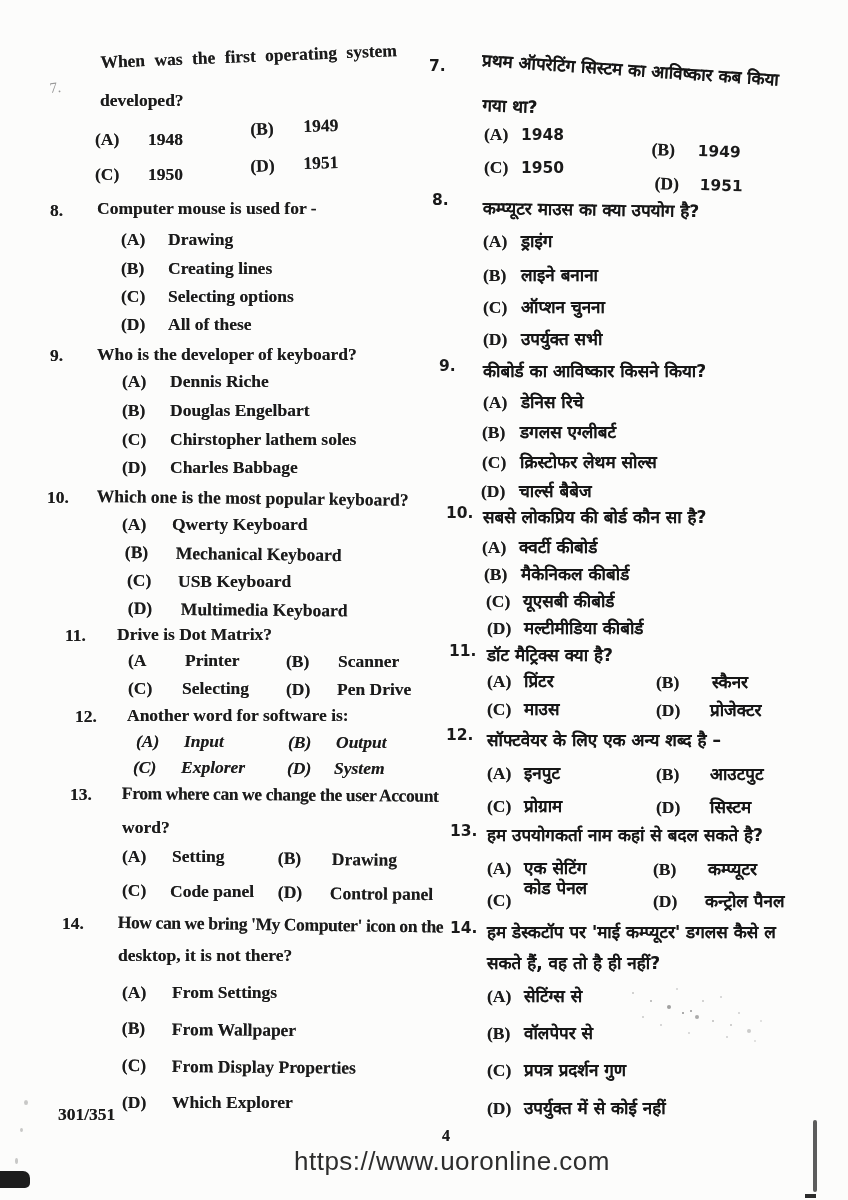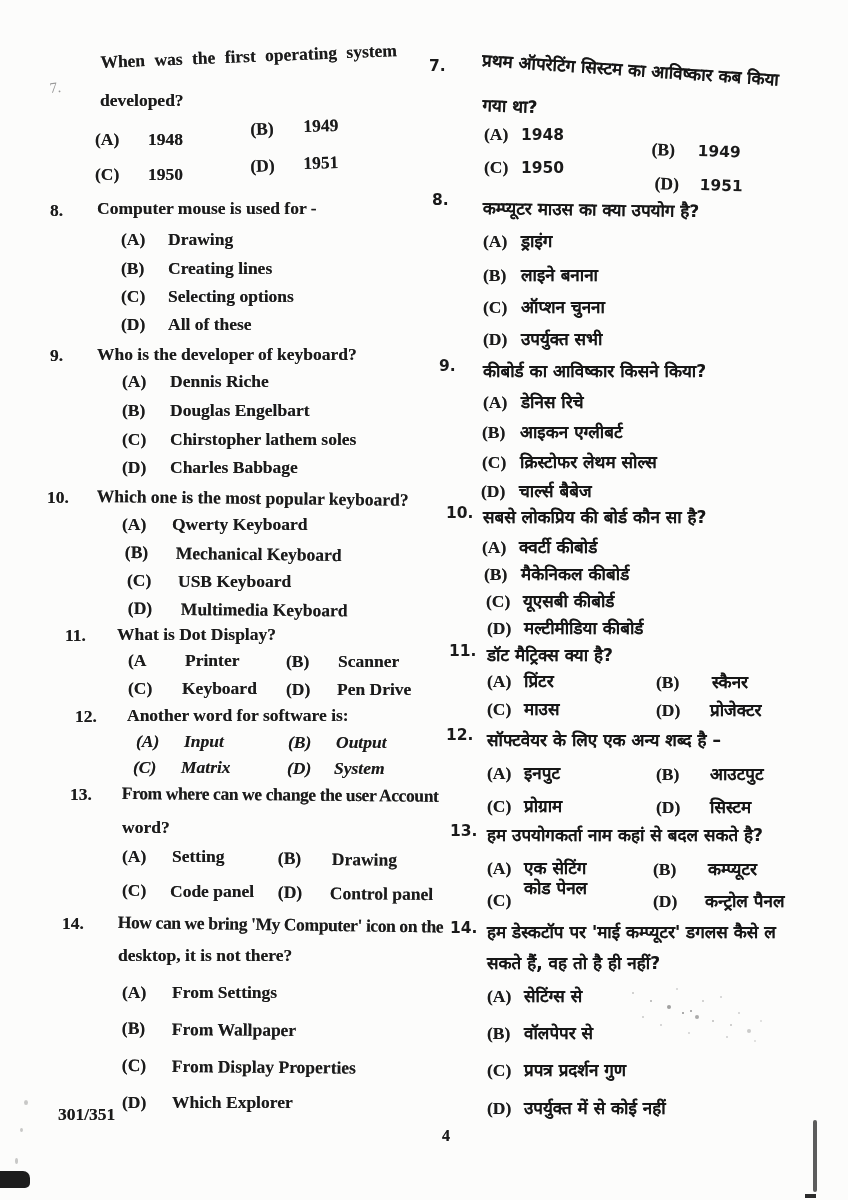--- a/index.html
+++ b/index.html
@@ -92,40 +92,40 @@
     <span class="t en" style="left:125px;top:542px;transform:rotate(.7deg)">(B)</span>
     <span class="t en" style="left:176px;top:543px;transform:rotate(.7deg)">Mechanical Keyboard</span>
     <span class="t en" style="left:127px;top:570px">(C)</span>
     <span class="t en" style="left:178px;top:571px">USB Keyboard</span>
     <span class="t en" style="left:128px;top:598px;transform:rotate(.5deg)">(D)</span>
     <span class="t en" style="left:181px;top:599px;transform:rotate(.5deg)">Multimedia Keyboard</span>
   </div>
 
   <div>
     <span class="t en" style="left:65px;top:625px">11.</span>
-    <span class="t en" style="left:117px;top:624px">What is Dot Display?</span>
+    <span class="t en" style="left:117px;top:624px">Drive is Dot Matrix?</span>
     <span class="t en" style="left:128px;top:650px">(A</span>
     <span class="t en" style="left:185px;top:650px">Printer</span>
     <span class="t en" style="left:286px;top:651px">(B)</span>
     <span class="t en" style="left:338px;top:651px">Scanner</span>
     <span class="t en" style="left:128px;top:678px">(C)</span>
-    <span class="t en" style="left:182px;top:678px">Keyboard</span>
+    <span class="t en" style="left:182px;top:678px">Selecting</span>
     <span class="t en" style="left:286px;top:679px">(D)</span>
     <span class="t en" style="left:337px;top:679px">Pen Drive</span>
   </div>
 
   <div>
     <span class="t en" style="left:75px;top:706px">12.</span>
     <span class="t en" style="left:127px;top:705px">Another word for software is:</span>
     <span class="t en it" style="left:136px;top:731px">(A)</span>
     <span class="t en it" style="left:184px;top:731px">Input</span>
     <span class="t en it" style="left:288px;top:732px">(B)</span>
     <span class="t en it" style="left:336px;top:732px">Output</span>
     <span class="t en it" style="left:133px;top:757px">(C)</span>
-    <span class="t en it" style="left:181px;top:757px">Matrix</span>
+    <span class="t en it" style="left:181px;top:757px">Explorer</span>
     <span class="t en it" style="left:287px;top:758px">(D)</span>
     <span class="t en it" style="left:334px;top:758px">System</span>
   </div>
 
   <div>
     <span class="t en" style="left:70px;top:784px">13.</span>
     <span class="t en tight" style="left:122px;top:783px;transform:rotate(.5deg)">From where can we change the user Account</span>
     <span class="t en" style="left:122px;top:817px">word?</span>
     <span class="t en" style="left:122px;top:846px">(A)</span>
     <span class="t en" style="left:172px;top:846px">Setting</span>
@@ -177,21 +177,21 @@
     <span class="t en" style="left:483px;top:329px">(D)</span>
     <span class="t hi" style="left:521px;top:327px">उपर्युक्त सभी</span>
   </div>
 
   <div>
     <span class="t hnum" style="left:439px;top:357px">9.</span>
     <span class="t hi" style="left:483px;top:359px">कीबोर्ड का आविष्कार किसने किया?</span>
     <span class="t en" style="left:483px;top:392px">(A)</span>
     <span class="t hi" style="left:521px;top:390px">डेनिस रिचे</span>
     <span class="t en" style="left:482px;top:422px">(B)</span>
-    <span class="t hi" style="left:520px;top:420px">आइकन एग्लीबर्ट</span>
+    <span class="t hi" style="left:520px;top:420px">डगलस एग्लीबर्ट</span>
     <span class="t en" style="left:482px;top:452px">(C)</span>
     <span class="t hi" style="left:520px;top:450px">क्रिस्टोफर लेथम सोल्स</span>
     <span class="t en" style="left:481px;top:481px">(D)</span>
     <span class="t hi" style="left:519px;top:479px">चार्ल्स बैबेज</span>
   </div>
 
   <div>
     <span class="t hnum" style="left:446px;top:504px">10.</span>
     <span class="t hi" style="left:483px;top:505px">सबसे लोकप्रिय की बोर्ड कौन सा है?</span>
     <span class="t en" style="left:482px;top:537px">(A)</span>
@@ -252,20 +252,21 @@
     <span class="t en" style="left:487px;top:1023px">(B)</span>
     <span class="t hi" style="left:524px;top:1021px">वॉलपेपर से</span>
     <span class="t en" style="left:487px;top:1060px">(C)</span>
     <span class="t hi" style="left:524px;top:1058px">प्रपत्र प्रदर्शन गुण</span>
     <span class="t en" style="left:487px;top:1098px">(D)</span>
     <span class="t hi" style="left:524px;top:1096px">उपर्युक्त में से कोई नहीं</span>
   </div>
 
   <span class="t en" style="left:58px;top:1104px">301/351</span>
   <span class="t en pageno" style="left:442px;top:1127px">4</span>
+  <span class="t url" style="left:294px;top:1146px">https://www.uoronline.com</span>
 
   <div class="artifact speckles"></div>
   <div class="artifact edge-line"></div>
   <div class="artifact edge-dash"></div>
   <div class="artifact corner-smudge"></div>
   <div class="artifact margin-dot" style="left:24px;top:1100px;width:4px;height:5px"></div>
   <div class="artifact margin-dot" style="left:20px;top:1128px;width:3px;height:4px"></div>
   <div class="artifact margin-dot" style="left:15px;top:1158px;width:3px;height:6px"></div>
 
 </div>

